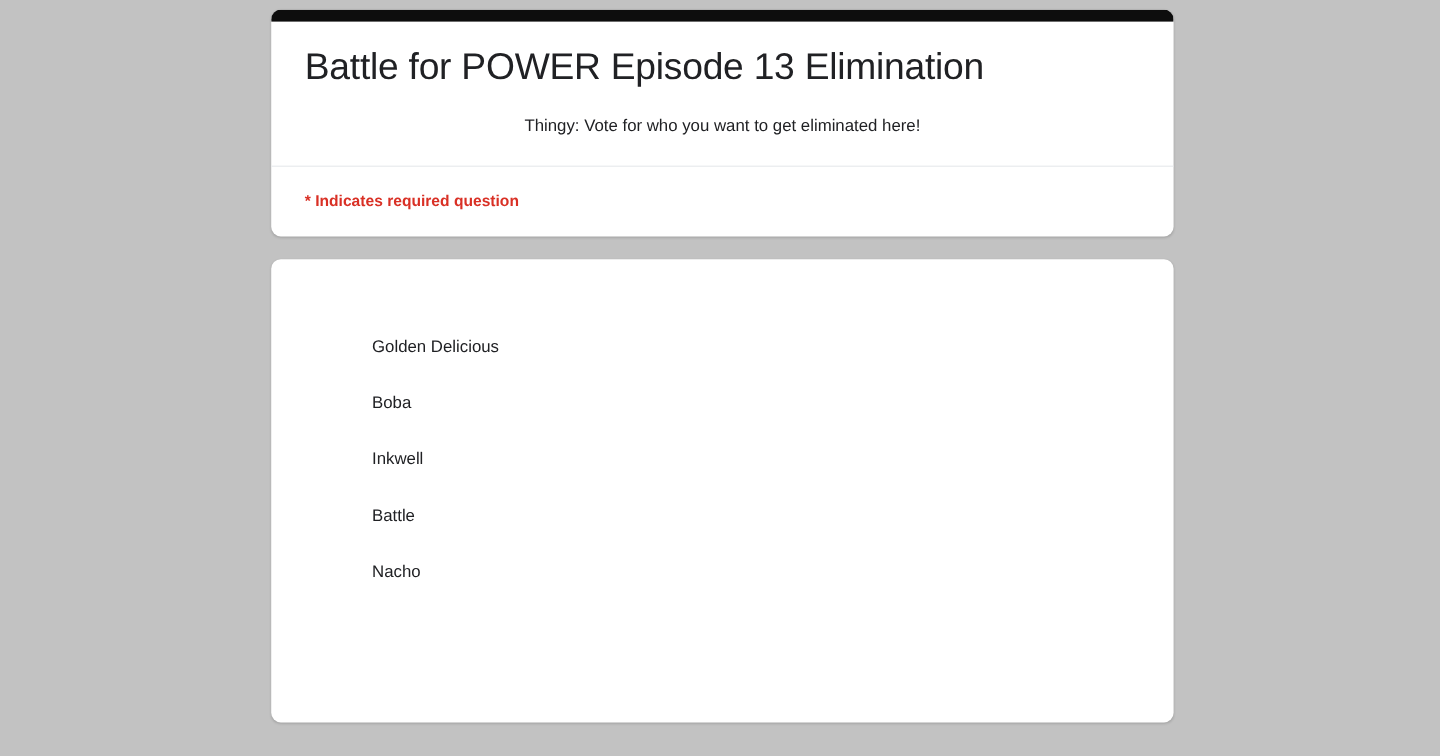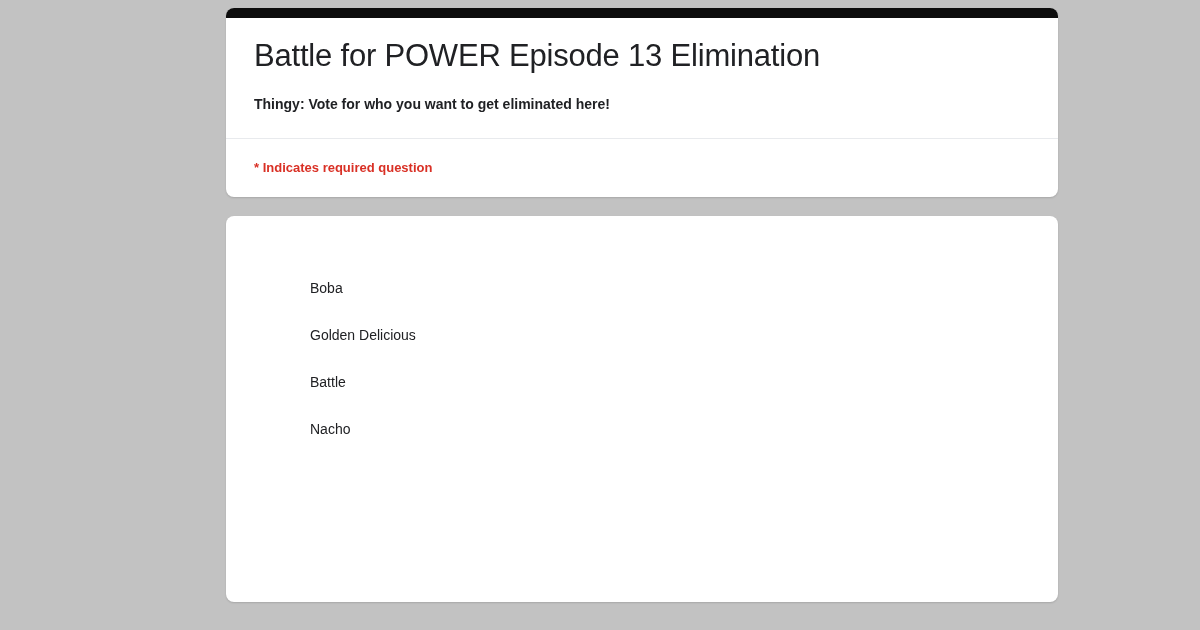--- a/index.html
+++ b/index.html
@@ -18,21 +18,21 @@
   .page {
     position: relative;
     width: 1200px;
     height: 630px;
   }
 
   .form-column {
     position: absolute;
     left: 226px;
     top: 8px;
-    width: 832px;
+    width: 752px;
   }
 
   
   .header-card {
     position: relative;
     background: #ffffff;
     border-radius: 8px;
     overflow: hidden;
     box-shadow: 0 1px 2px rgba(0,0,0,0.14);
   }
@@ -56,21 +56,22 @@
     margin: 0;
     padding: 0;
     white-space: nowrap;
   }
 
   .form-description {
     font-size: 14px;
     line-height: 20px;
     color: #202124;
     margin: 18px 0 0 0;
-    font-weight: 700;
+    font-weight: 400;
+    text-align: center;
   }
 
   .header-divider {
     height: 1px;
     background: #e8eaed;
     width: 100%;
   }
 
   .required-note {
     font-size: 13px;
@@ -156,28 +157,32 @@
       <div class="required-note">* Indicates required question</div>
     </div>
 
     <div class="question-card">
 
 
       <ul class="options-list">
 
         <li class="option-row">
           <span class="option-radio"></span>
+          <span class="option-label">Golden Delicious</span>
+        </li>
+
+        <li class="option-row">
+          <span class="option-radio"></span>
           <span class="option-label">Boba</span>
         </li>
 
         <li class="option-row">
           <span class="option-radio"></span>
-          <span class="option-label">Golden Delicious</span>
+          <span class="option-label">Inkwell</span>
         </li>
-
 
         <li class="option-row">
           <span class="option-radio"></span>
           <span class="option-label">Battle</span>
         </li>
 
 
         <li class="option-row">
           <span class="option-radio"></span>
           <span class="option-label">Nacho</span>

